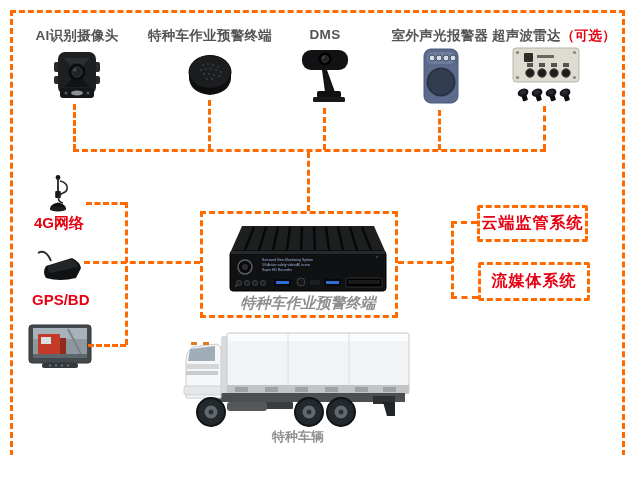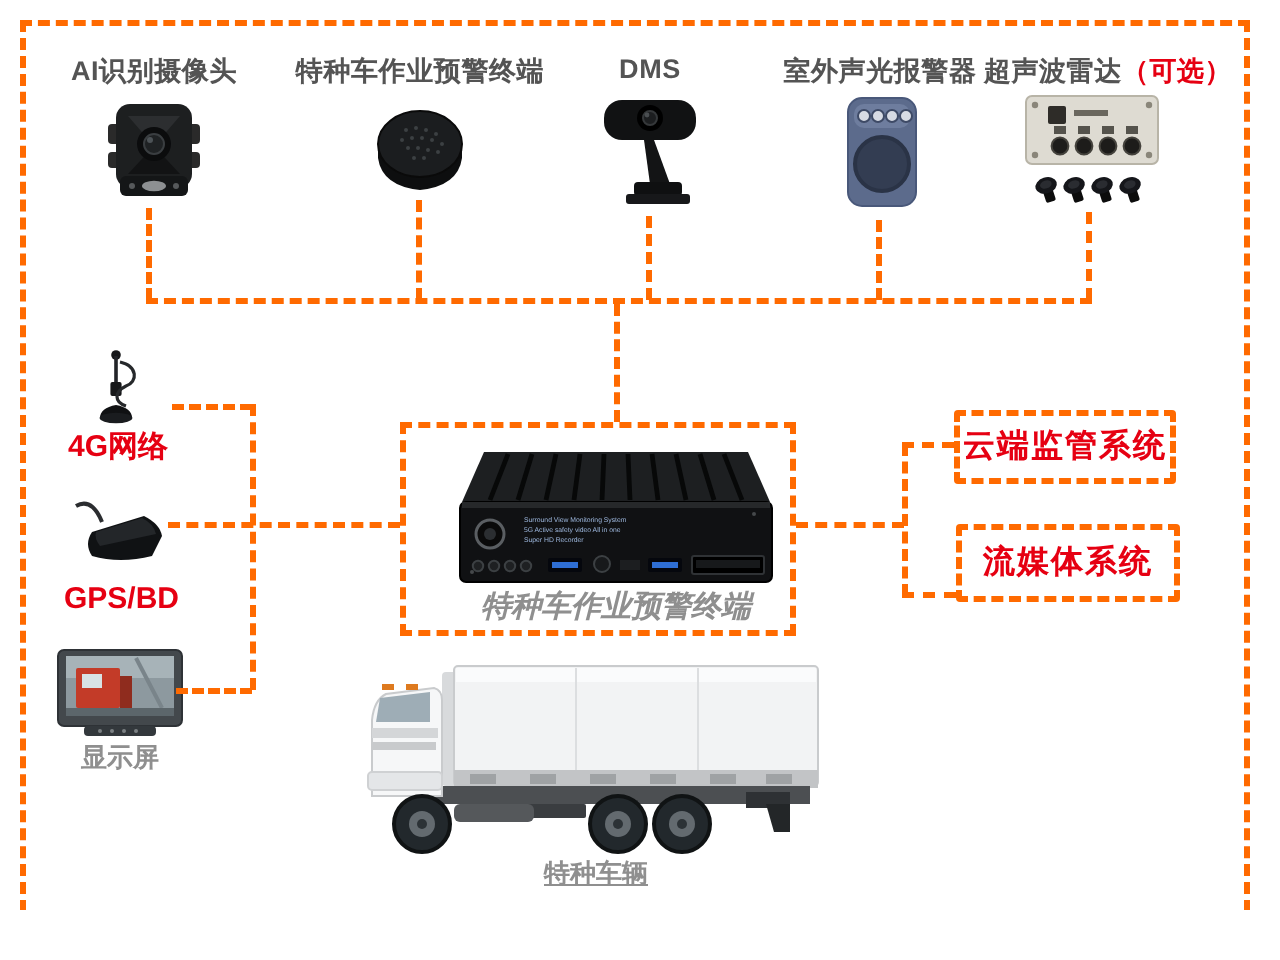--- a/index.html
+++ b/index.html
@@ -178,21 +178,20 @@
       <rect x="13" y="13" width="10" height="7" fill="#d8e2e4"></rect>
       <rect x="32" y="14" width="6" height="16" fill="#8f2c1e"></rect>
       <rect x="5" y="30" width="54" height="4" fill="#5c666b"></rect>
       <rect x="14" y="39" width="36" height="5" rx="2" fill="#33383c"></rect>
       <circle cx="22" cy="41.5" r="1" fill="#7c8184"></circle>
         <circle cx="28" cy="41.5" r="1" fill="#7c8184"></circle>
       <circle cx="34" cy="41.5" r="1" fill="#7c8184"></circle>
         <circle cx="40" cy="41.5" r="1" fill="#7c8184"></circle>
     </svg>
   </div>
-  <div class="caption" style="left:20px;top:370px;width:80px;font-size:13px;">显示屏</div>
 
   <div class="vline" style="left:73px;top:104px;height:46px;"></div>
   <div class="vline" style="left:208px;top:100px;height:50px;"></div>
   <div class="vline" style="left:323px;top:108px;height:42px;"></div>
   <div class="vline" style="left:438px;top:110px;height:40px;"></div>
   <div class="vline" style="left:543px;top:106px;height:44px;"></div>
   <div class="hline" style="left:73px;top:149px;width:473px;"></div>
   <div class="vline" style="left:307px;top:152px;height:59px;"></div>
 
   <div class="vline" style="left:125px;top:202px;height:143px;"></div>
@@ -285,15 +284,15 @@
           <circle cx="28" cy="82" r="2.5" fill="#2c3236"></circle>
         <circle cx="126" cy="82" r="14" fill="#22282c" stroke="#101314" stroke-width="2"></circle>
         <circle cx="126" cy="82" r="6.5" fill="#636a6f"></circle>
           <circle cx="126" cy="82" r="2.5" fill="#2c3236"></circle>
         <circle cx="158" cy="82" r="14" fill="#22282c" stroke="#101314" stroke-width="2"></circle>
         <circle cx="158" cy="82" r="6.5" fill="#636a6f"></circle>
           <circle cx="158" cy="82" r="2.5" fill="#2c3236"></circle>
       </g>
     </svg>
   </div>
-  <div class="caption" style="left:238px;top:428px;width:120px;font-size:13px;text-decoration:underline;">特种车辆</div>
+  <div class="caption" style="left:238px;top:428px;width:120px;font-size:13px;">特种车辆</div>
 
 </div>
 
 </body></html>

